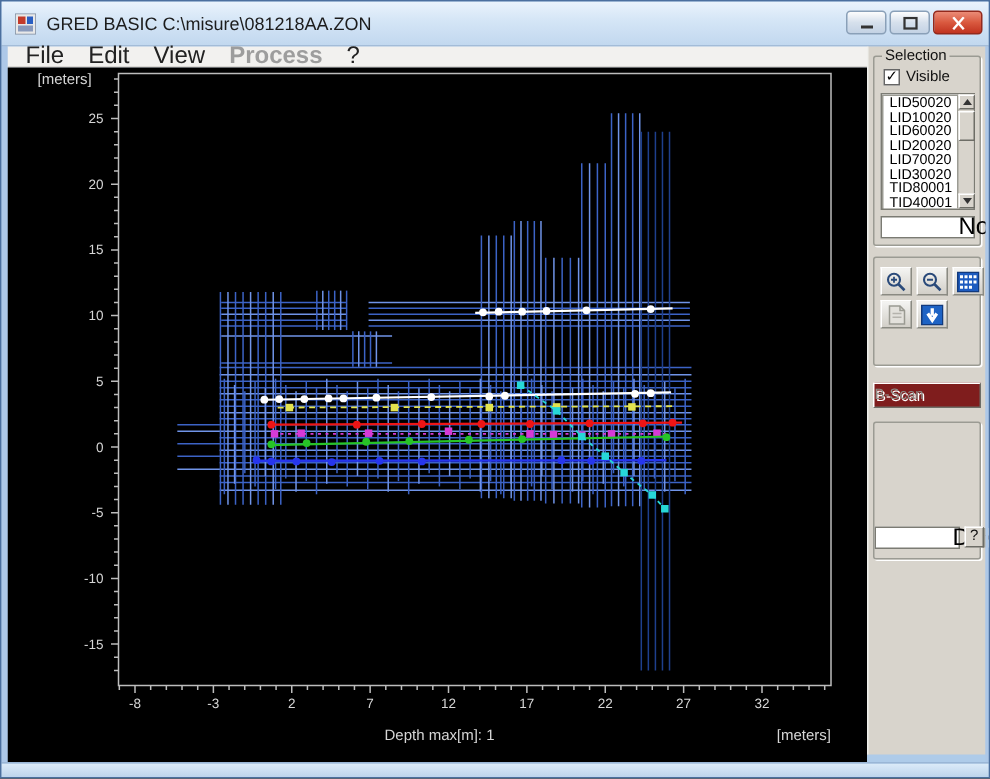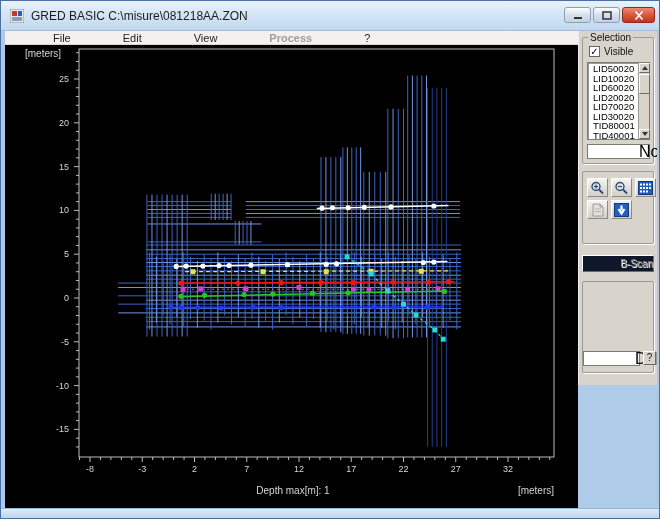--- a/index.html
+++ b/index.html
@@ -11,32 +11,32 @@
     background:linear-gradient(#eaf3fc 0%,#d4e5f6 45%,#c2d8ef 100%);border-bottom:1px solid #a3bcd8;}
   .app-icon{position:absolute;left:9px;top:8px;width:14px;height:14px;}
   .title-text{position:absolute;left:30px;top:8px;font-size:12px;color:#1c1c1c;white-space:nowrap;}
   .winbtns{position:absolute;right:6px;top:6px;display:flex;gap:2px;}
   .winbtn{width:27px;height:16px;border:1px solid #8aa0b8;border-radius:3px;
     background:linear-gradient(#fdfdfd,#d6e0ec 50%,#c3d2e4);display:flex;align-items:center;justify-content:center;}
   .winbtn.close{width:33px;border:1px solid #93291c;background:linear-gradient(#eb8b76,#d9593f 50%,#c13320);}
   
   .menubar{position:absolute;left:4px;top:30px;width:573px;height:14px;background:#f2f1ef;
     display:flex;align-items:center;padding-left:4px;gap:0;border-bottom:1px solid #d9d7d3;}
-  .menu-item{font-size:11px;color:#222;padding:12px 8px;line-height:14px;margin-left:36px;}
+  .menu-item{font-size:16px;color:#222;padding:12px 8px;line-height:14px;}
   .menu-item.disabled{color:#9d9d9d;font-weight:bold;}
   
   .plotarea{position:absolute;left:4px;top:44px;width:573px;height:463px;background:#000;}
   .plot-label{position:absolute;font-size:10px;color:#d6d6d6;}
   
   .frame-left{position:absolute;left:0;top:30px;width:4px;height:477px;background:#adc8e8;}
   .frame-right{position:absolute;left:656px;top:30px;width:4px;height:477px;background:#adc8e8;}
   .bottomframe{position:absolute;left:0;top:507px;width:660px;height:12px;
     background:linear-gradient(#dcebf9,#b6cfe9);border-top:1px solid #9ab6d6;}
   
-  .sidebar{position:absolute;left:577px;top:30px;width:79px;height:354px;background:#d8d4cc;border-left:1px solid #efefec;}
+  .sidebar{position:absolute;left:577px;top:30px;width:79px;height:472px;background:#d8d4cc;border-left:1px solid #efefec;}
   .groupbox{position:absolute;border:1px solid #9b9b93;border-radius:2px;box-shadow:1px 1px 0 #ffffff;}
   .groupbox .legend{position:absolute;top:-6px;left:5px;background:#d8d4cc;font-size:10px;color:#111;padding:0 2px;line-height:11px;}
   .sel-group{left:3px;top:6px;width:72px;height:127px;}
   .chk-row{position:absolute;left:6px;top:8px;display:flex;align-items:center;gap:4px;}
   .checkbox{width:11px;height:11px;background:#fff;border:1px solid #666;font-size:10px;line-height:10px;text-align:center;color:#000;}
   .chk-label{font-size:10px;color:#111;}
   .listbox{position:absolute;left:4px;top:24px;width:63px;height:78px;background:#fff;border:1px solid #7b7b73;
     box-shadow:inset 1px 1px 0 #9a9a92;display:flex;}
   .list-items{flex:1;overflow:hidden;padding-top:1px;}
   .list-item{font-size:9.5px;line-height:9.5px;color:#000;white-space:nowrap;padding-left:5px;}
@@ -50,23 +50,23 @@
     border-right-color:#6d6d66;border-bottom-color:#6d6d66;}
   .dropdown{position:absolute;background:#fff;border:1px solid #7b7b73;display:flex;align-items:center;}
   .dd-none{left:4px;top:106px;width:63px;height:15px;}
   .dd-value{flex:1;font-size:16px;color:#000;padding-left:3px;margin-left:48px;}
   .dd-btn{width:13px;height:100%;background:#d8d4cc;border-left:1px solid #9b9b93;display:flex;align-items:center;justify-content:center;}
   
   .tools-group{left:3px;top:140px;width:72px;height:73px;}
   .toolbtn{position:absolute;width:21px;height:19px;background:linear-gradient(#f4f4f2,#d2cfc8);
     border:1px solid #8a8a82;border-top-color:#fff;border-left-color:#fff;display:flex;align-items:center;justify-content:center;}
   
-  .bscan{position:absolute;left:3px;top:224px;width:72px;height:17px;background:#0f172a;
+  .bscan{position:absolute;left:3px;top:224px;width:72px;height:17px;background:#7f1d1d;
     border:1px solid #fff;border-right-color:#6d6d66;border-bottom-color:#6d6d66;
-    font-size:10px;color:#8e8e88;text-shadow:1px 1px 0 #fff;text-align:right;line-height:15px;}
+    font-size:10px;color:#8e8e88;text-shadow:1px 1px 0 #fff;text-align:left;line-height:15px;}
   .dt-group{left:3px;top:250px;width:72px;height:92px;}
   .dd-dt{left:4px;top:320px;width:57px;height:15px;}
   .helpbtn{position:absolute;left:64px;top:320px;width:13px;height:14px;background:#d8d4cc;
     border:1px solid #fff;border-right-color:#6d6d66;border-bottom-color:#6d6d66;
     font-size:10px;color:#111;text-align:center;line-height:12px;}
   
   .ids-box{position:absolute;left:4px;top:437px;width:71px;height:38px;background:#f6f5f2;
     border:1px solid #9b9b93;box-shadow:inset 1px 1px 0 #fff;padding:3px 5px 0 5px;}
   .ids-text{font-family:"Liberation Serif",serif;font-weight:bold;font-size:15px;line-height:14px;color:#1d1d33;letter-spacing:1px;}
   .ids-underline{width:34px;height:2px;background:#cc2222;margin-top:0px;}

